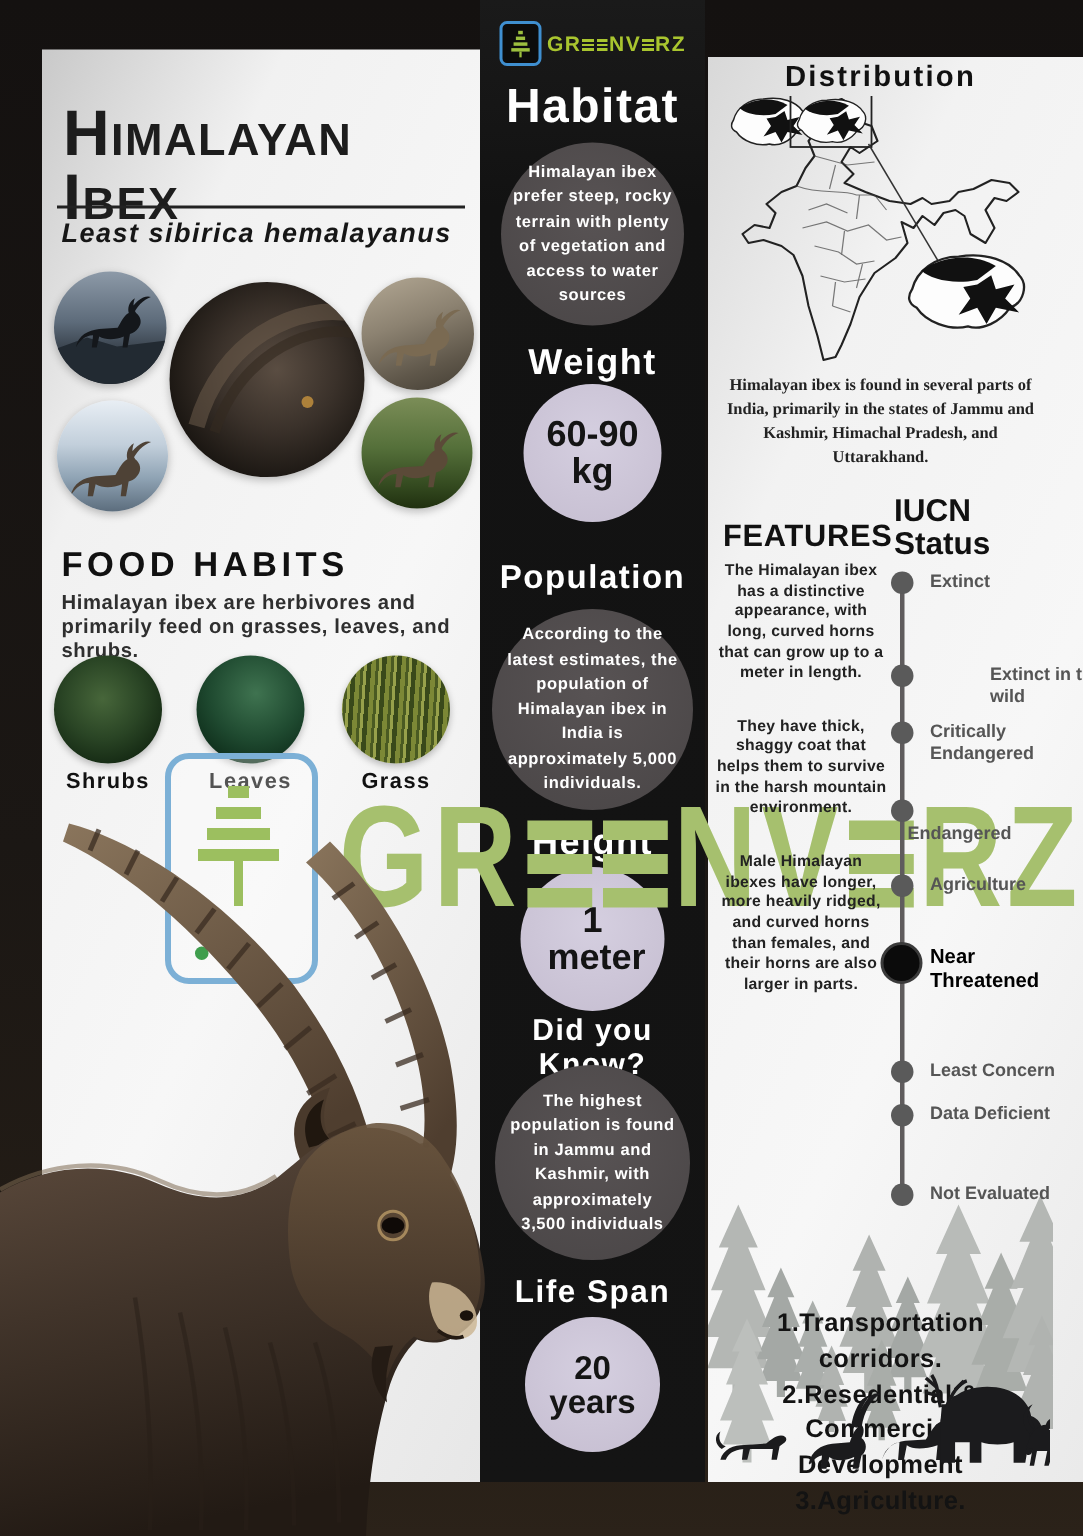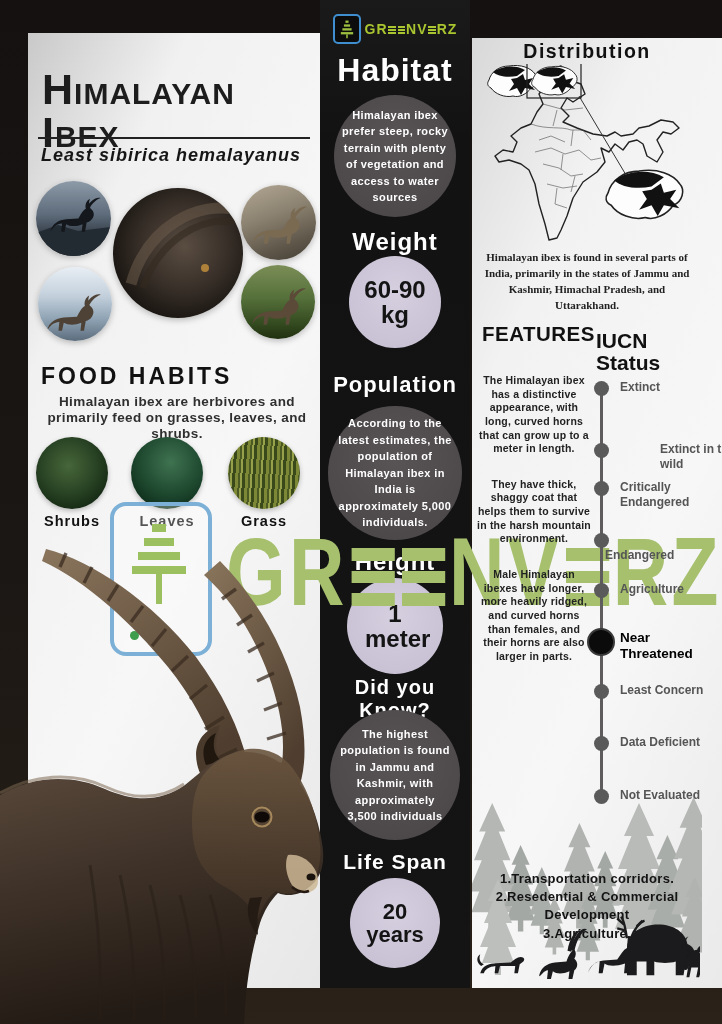--- a/index.html
+++ b/index.html
@@ -16,21 +16,21 @@
   .title-divider{position:absolute;top:104px;left:10px;right:10px;height:2px;background:#222;}
   .sci-name{position:absolute;top:112px;left:13px;font-size:18px;font-style:italic;font-weight:700;color:#161616;letter-spacing:1px;}
   .ph{position:absolute;border-radius:50%;overflow:hidden;box-shadow:0 2px 6px rgba(0,0,0,.25);}
   .ph svg{width:100%;height:100%;display:block;}
   .ph.tl{left:8px;top:148px;width:75px;height:75px;background:linear-gradient(180deg,#8d9aa8 0%,#5d6b7a 45%,#2c333c 78%,#1a1f26 100%);}
   .ph.tr{left:213px;top:152px;width:75px;height:75px;background:linear-gradient(160deg,#b3a894 0%,#8c8271 40%,#5f574a 75%,#433d33 100%);}
   .ph.center{left:85px;top:155px;width:130px;height:130px;background:radial-gradient(circle at 55% 45%,#5a4d42 0%,#3a312a 40%,#191511 75%,#0e0b09 100%);}
   .ph.bl{left:10px;top:234px;width:74px;height:74px;background:linear-gradient(180deg,#e8eef4 0%,#c2cfdb 40%,#8fa3b4 70%,#5c6d7d 100%);}
   .ph.br{left:213px;top:232px;width:74px;height:74px;background:linear-gradient(180deg,#7b8d57 0%,#55703a 45%,#33491f 80%,#20300f 100%);}
   .food-heading{position:absolute;top:330px;left:13px;font-size:23px;font-weight:800;letter-spacing:3px;color:#111;}
-  .food-desc{position:absolute;top:361px;left:13px;width:272px;font-size:13.5px;line-height:1.2;font-weight:600;color:#2f2f2f;letter-spacing:.4px;text-align:center;}
+  .food-desc{position:absolute;top:361px;left:13px;width:272px;font-size:13.5px;line-height:1.2;font-weight:600;color:#2f2f2f;letter-spacing:.4px;}
   .food{position:absolute;top:404px;width:72px;height:72px;border-radius:50%;box-shadow:0 2px 5px rgba(0,0,0,.25);}
   .food.shrubs{left:8px;background:radial-gradient(circle at 45% 40%,#47663a 0%,#2a4525 45%,#132712 80%,#0a1a0a 100%);}
   .food.leaves{left:103px;background:radial-gradient(circle at 55% 35%,#3f7350 0%,#1f4a30 50%,#0c2a18 85%,#06180d 100%);}
   .food.grass{left:200px;background:repeating-linear-gradient(94deg,#7c8836 0 3px,#4a5a22 3px 5px,#97a14b 5px 7px,#39491a 7px 10px);}
   .food-label{position:absolute;top:480px;width:72px;text-align:center;font-size:14.5px;font-weight:700;color:#111;letter-spacing:1px;}
   .food-label.l0{left:8px;} .food-label.l1{left:103px;} .food-label.l2{left:200px;}
   
   .mid-panel{left:320px;top:0;width:150px;height:988px;background:linear-gradient(180deg,#1a1a1a 0%,#121212 14%,#141414 100%);}
   .logo-row{position:absolute;top:14px;left:0;width:150px;display:flex;align-items:center;justify-content:center;gap:4px;}
   .logo-box{width:24px;height:26px;border:2px solid #3f8fd0;border-radius:5px;background:#0c0c0c;display:flex;align-items:center;justify-content:center;}
@@ -57,36 +57,36 @@
   .c-dyk{top:710px;left:10px;width:130px;height:130px;}
   .c-dyk .ct{width:112px;}
   .c-lifespan{top:878px;left:30px;width:90px;height:90px;font-size:22px;line-height:1.05;}
   .c-lifespan .ct{width:66px;}
   
   .right-panel{left:472px;top:38px;width:266px;height:950px;
     background:linear-gradient(115deg,#d8d8d8 0%,#f2f2f2 25%,#f7f7f7 60%,#e9e9e9 100%);}
   .dist-heading{position:absolute;top:2px;left:0;width:230px;text-align:center;font-size:19.5px;font-weight:800;letter-spacing:1.5px;color:#111;}
   .map-svg{position:absolute;top:26px;left:15px;width:200px;height:185px;}
   .dist-text{position:absolute;top:212px;left:8px;width:214px;text-align:center;font-size:11px;line-height:1.45;font-weight:700;color:#222;z-index:6;font-family:Liberation Serif, serif;}
-  .features-heading{position:absolute;top:284px;left:10px;font-size:20.5px;font-weight:800;letter-spacing:.5px;color:#111;z-index:6;}
+  .features-heading{position:absolute;top:308px;left:10px;font-size:20.5px;font-weight:800;letter-spacing:.5px;color:#111;z-index:6;}
   .iucn-heading{position:absolute;top:292px;left:124px;width:92px;font-size:21px;font-weight:800;line-height:1.05;color:#111;z-index:6;}
   .features-col{position:absolute;top:336px;left:4px;width:116px;text-align:center;z-index:6;}
   .feat-p{font-size:10.5px;line-height:1.3;font-weight:700;color:#222;margin:0 0 22px 0;letter-spacing:.2px;}
   .iucn-line{position:absolute;left:128px;top:352px;width:3px;height:413px;background:#5f5c5d;z-index:5;}
   .iucn-row{position:absolute;left:122px;display:flex;align-items:flex-start;z-index:6;}
   .iucn-dot{width:15px;height:15px;border-radius:50%;background:#5a5a5a;flex:none;margin-top:1px;}
   .iucn-label{margin-left:11px;width:92px;font-size:12px;font-weight:800;color:#555;line-height:1.22;}
   .iucn-row.current .iucn-dot{width:24px;height:24px;background:#0b0b0b;border:2px solid #3a3a3a;margin-left:-7px;margin-top:-2px;}
   .iucn-row.current .iucn-label{color:#000;font-size:13.5px;margin-left:5px;}
   .r0{top:342px;justify-content:flex-end;} .r1{top:404px;gap:40px;} .r2{top:442px;} .r3{top:494px;flex-direction:column;} .r4{top:544px;}
-  .r5{top:592px;} .r6{top:645px;} .r7{top:697px;} .r8{top:750px;}
+  .r5{top:592px;} .r6{top:668px;} .r7{top:697px;} .r8{top:750px;}
   .trees-svg{position:absolute;left:0;bottom:0;width:230px;height:195px;z-index:5;}
   .threats-heading{position:absolute;top:794px;left:0;width:230px;text-align:center;font-size:27px;font-weight:800;letter-spacing:2px;color:#131313;z-index:6;}
   .threat-items{position:absolute;top:832px;left:10px;width:210px;text-align:center;z-index:6;}
-  .threat-items div{font-size:13px;font-weight:800;line-height:1.4;color:#131313;letter-spacing:.3px;}
+  .threat-items div{font-size:17px;font-weight:800;line-height:1.4;color:#131313;letter-spacing:.3px;}
   .animals-svg{position:absolute;left:2px;bottom:5px;width:226px;height:78px;z-index:6;}
   
   .watermark{position:absolute;left:110px;top:502px;display:flex;align-items:flex-start;z-index:4;}
   .wm-card{width:94px;height:146px;border:4px solid #7cb0d6;border-radius:16px;background:rgba(255,255,255,.28);position:relative;flex:none;}
   .wm-card svg{position:absolute;left:16px;top:16px;width:58px;height:84px;}
   .wm-dots{position:absolute;left:16px;bottom:12px;display:flex;gap:7px;}
   .wm-dots i{width:9px;height:9px;border-radius:50%;display:block;}
   .wm-text{font-size:96px;font-weight:800;color:#a6c06e;letter-spacing:4px;line-height:1;
     margin-left:14px;margin-top:22px;transform:scaleX(.8);transform-origin:left top;white-space:nowrap;}
   .bar-e{display:inline-block;width:.56em;height:.6em;margin:0 .05em;vertical-align:-.01em;

